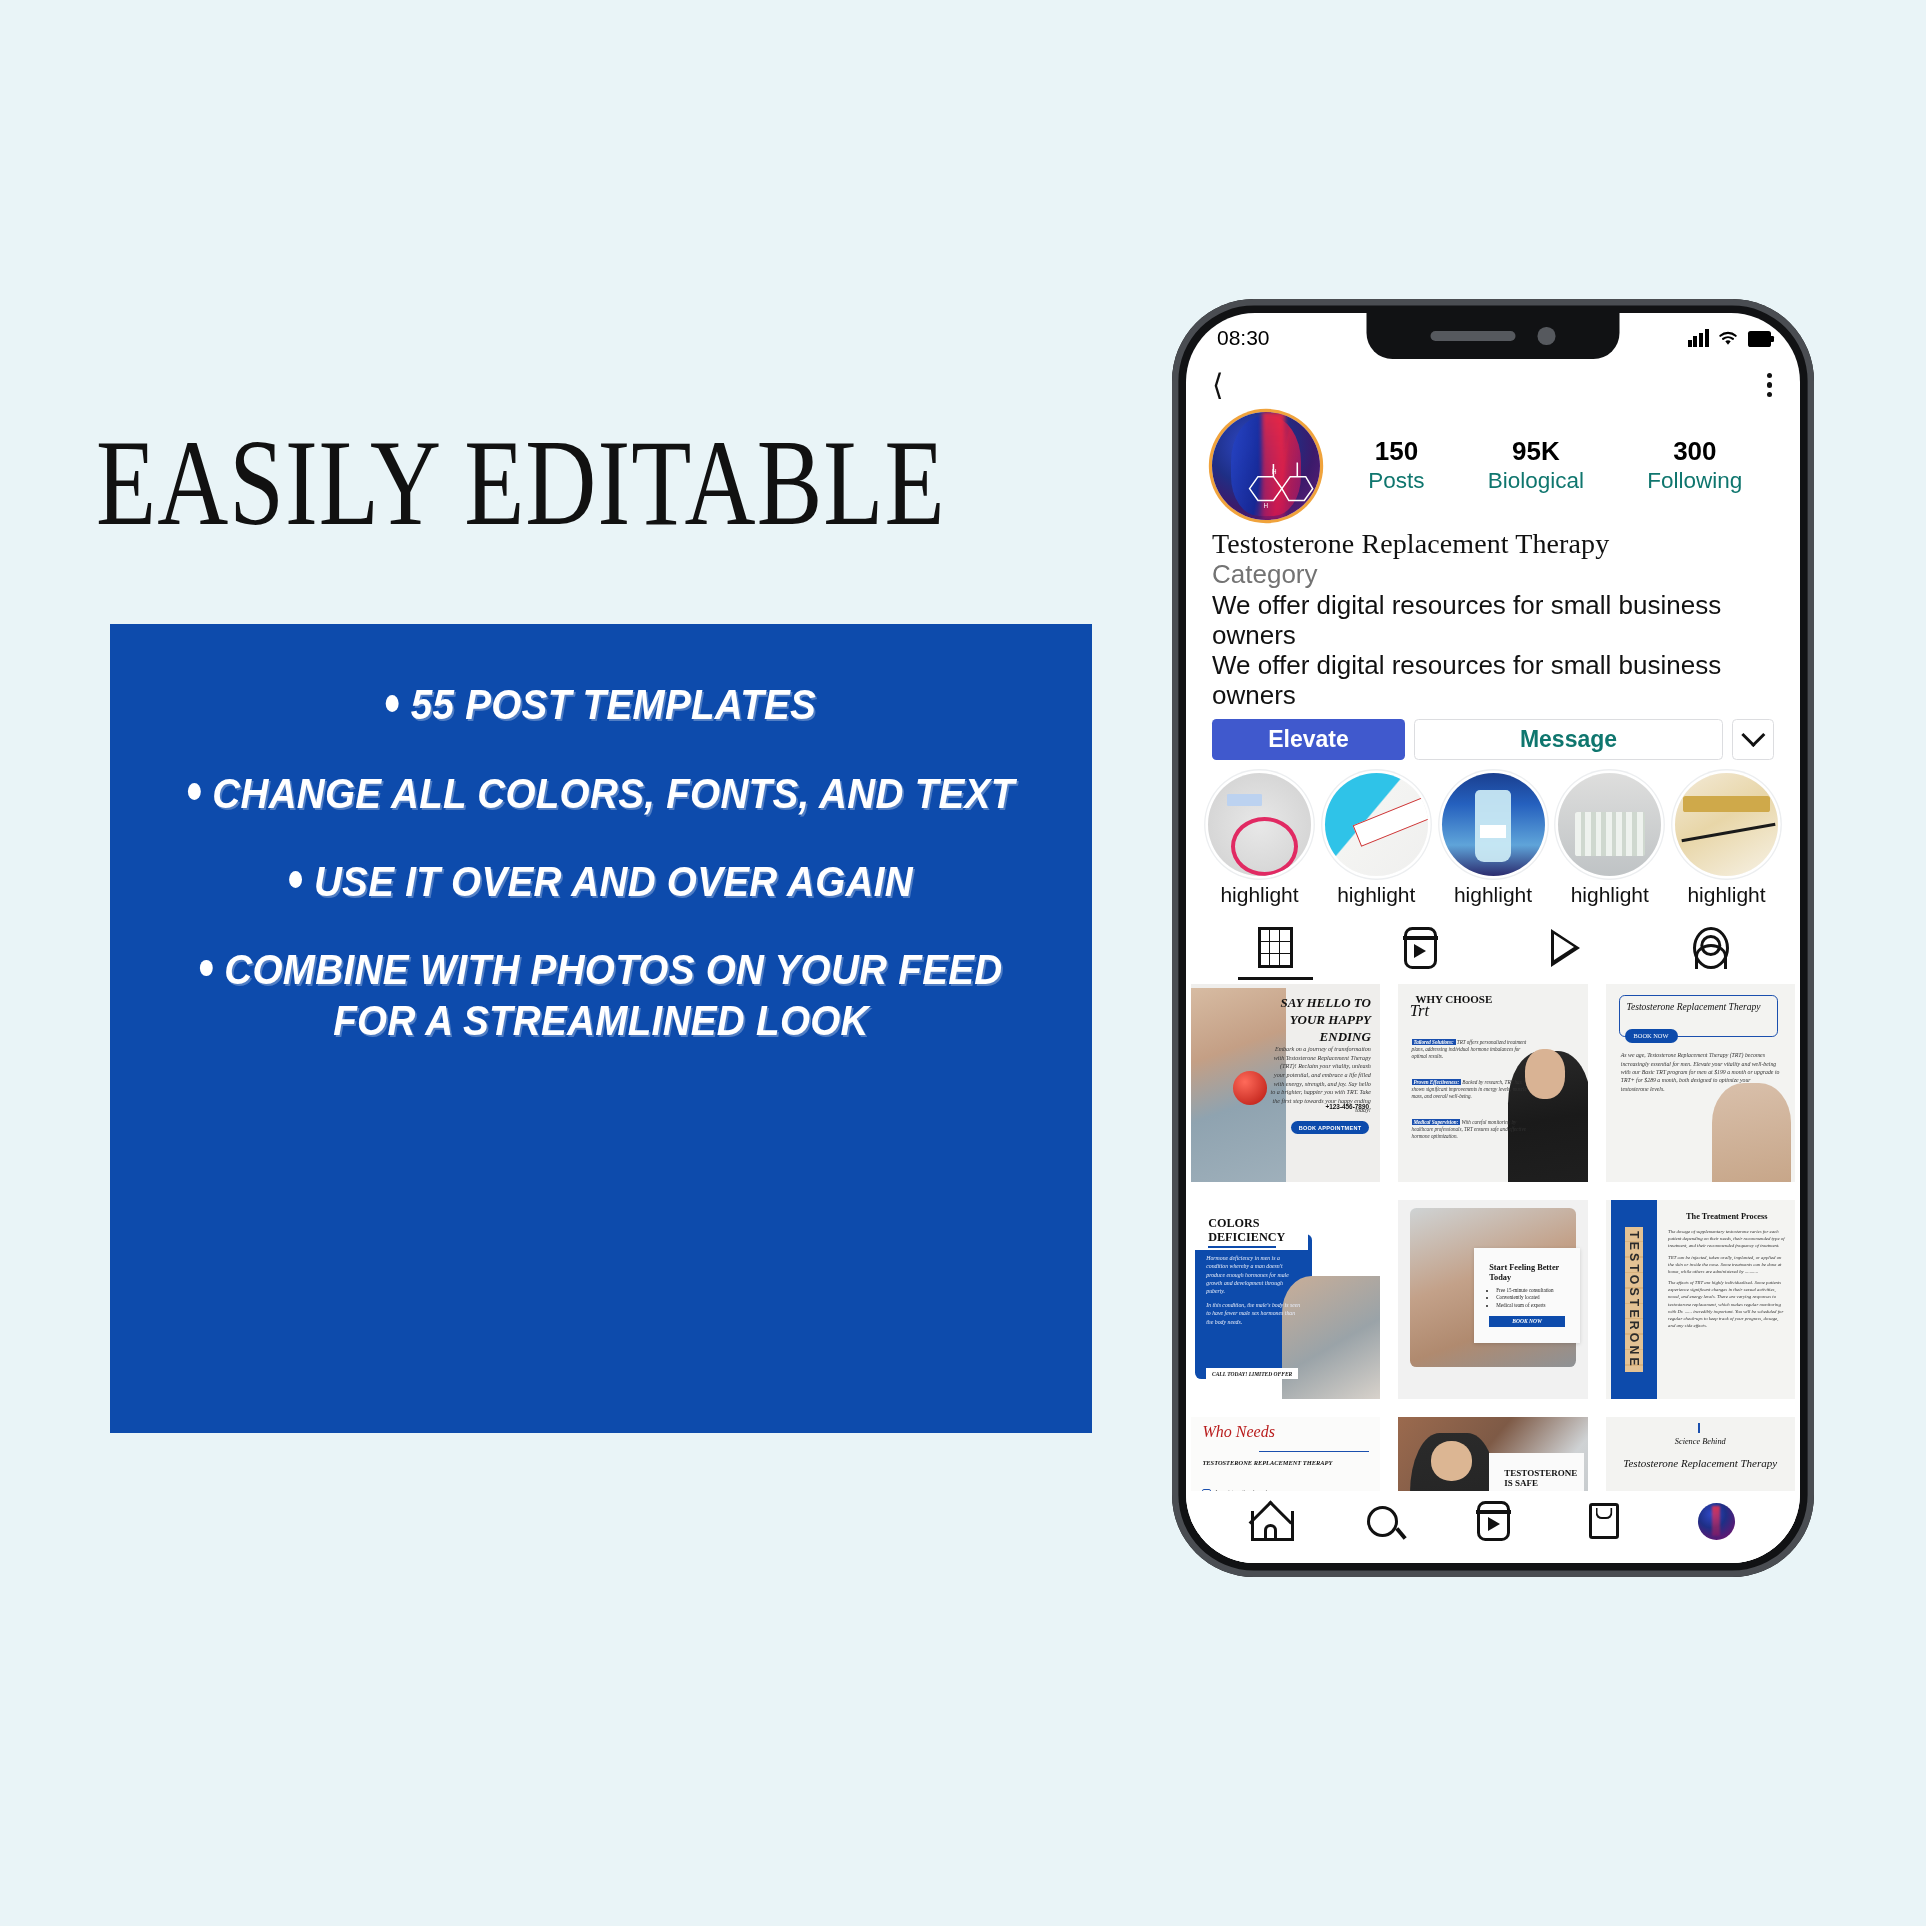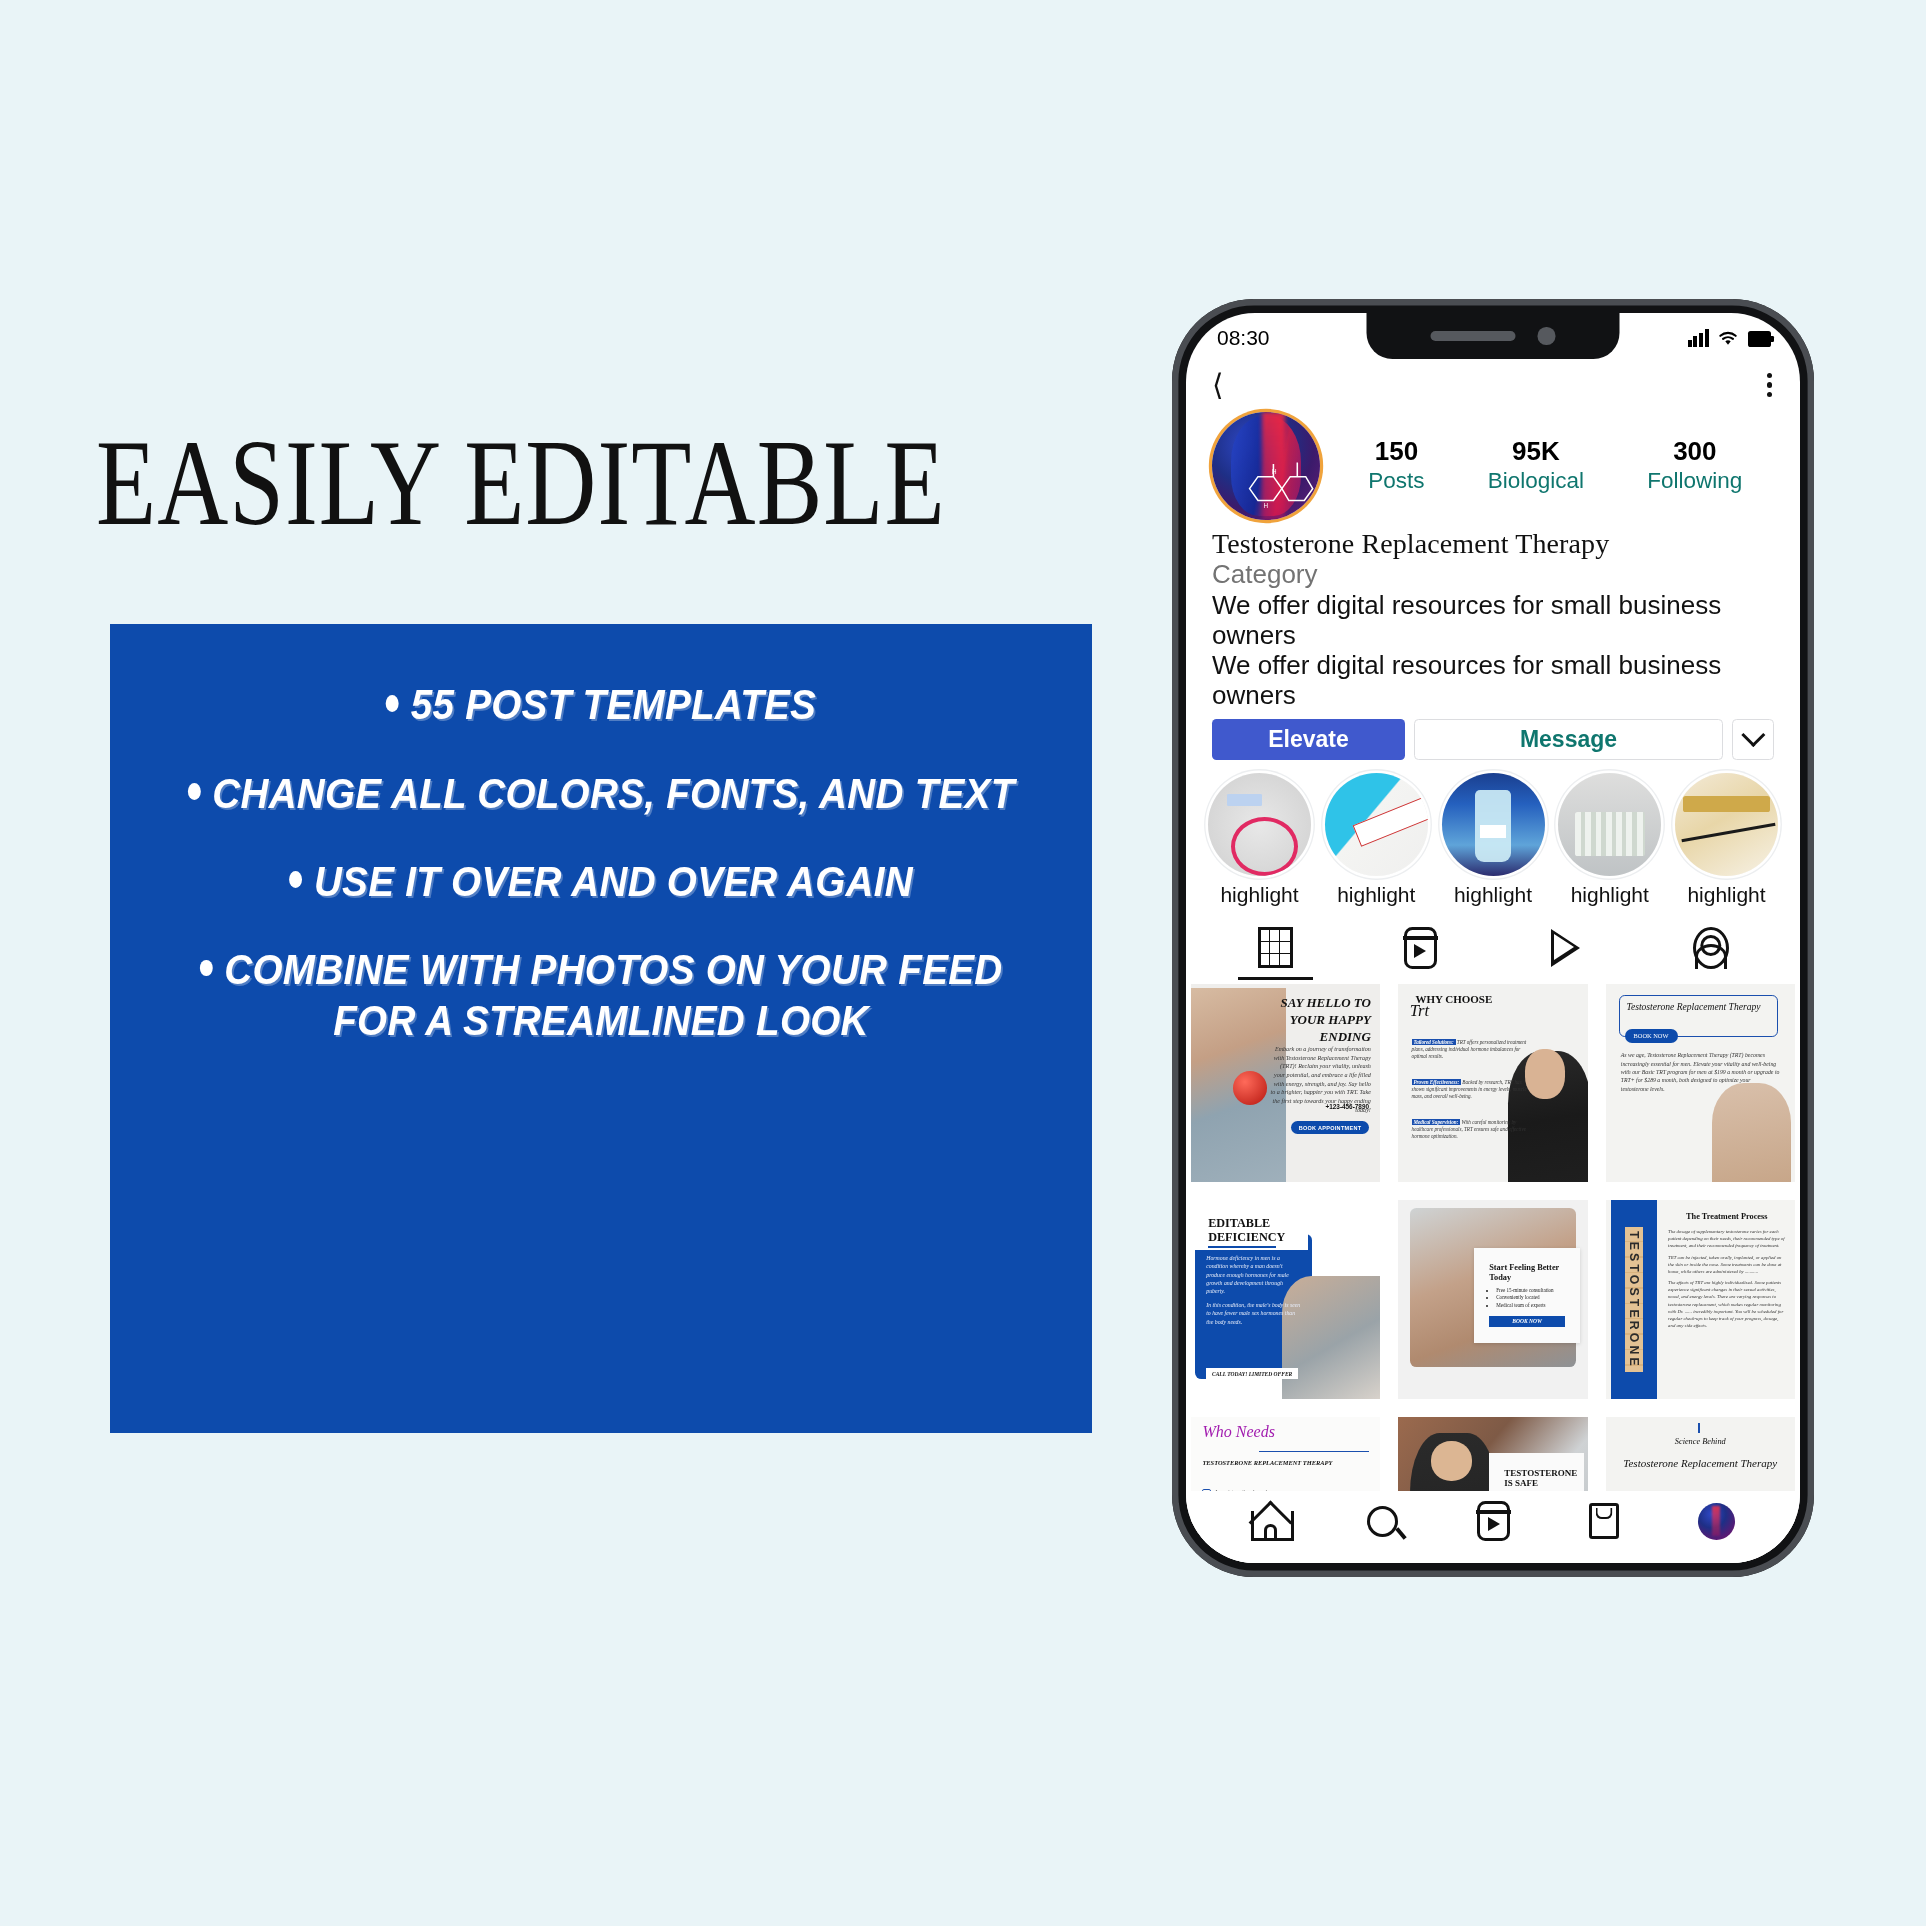--- a/index.html
+++ b/index.html
@@ -271,21 +271,21 @@
   
   .p6 { background:#f4f4f2; }
   .p6 .band { position:absolute;left:3%;top:0;width:24%;height:100%;background:#0d4bac;display:flex;align-items:center;justify-content:center;}
   .p6 .vert { writing-mode:vertical-rl; font-weight:700; font-size:12.2px; letter-spacing:3.2px; color:#2b2b2b;
      background:repeating-linear-gradient(180deg,#e3c294 0 14px,#d9b37f 14px 15.4px); padding:3.9px 1.9px;}
   .p6 .hd { position:absolute;left:32%;top:6%;width:64%;font-family:"Liberation Serif",serif;font-weight:700;font-size:8.3px;color:#111;text-align:center;}
   .p6 .bl { position:absolute;left:33%;top:14%;width:62%;font-family:"Liberation Serif",serif;font-style:italic;font-size:4.8px;line-height:1.5;color:#333;}
 
   
   .p7 { background:#fbfbfa; }
-  .p7 .scr { position:absolute;left:6%;top:3%;font-family:"Liberation Serif",serif;font-style:italic;font-size:16px;color:#a21caf;}
+  .p7 .scr { position:absolute;left:6%;top:3%;font-family:"Liberation Serif",serif;font-style:italic;font-size:16px;color:#b91c1c;}
   .p7 .rule { position:absolute;left:36%;top:17%;width:58%;height:1.3px;background:#1a4fae;}
   .p7 .sub { position:absolute;left:6%;top:21%;font-family:"Liberation Serif",serif;font-weight:700;font-style:italic;font-size:6.4px;line-height:1.3;color:#111;}
   .p7 .chk { position:absolute;left:6%;top:36%;width:46%; }
   .p7 .chk div { display:flex;gap:4.5px;margin-bottom:4.5px;align-items:flex-start;}
   .p7 .mark { width:8.3px;height:8.3px;border:1.3px solid #1a4fae;border-radius:1.9px;flex:0 0 auto;position:relative;}
   .p7 .mark:after{content:"";position:absolute;left:1.9px;top:0px;width:2.6px;height:5.1px;border-right:1.3px solid #1a4fae;border-bottom:1.3px solid #1a4fae;transform:rotate(40deg);}
   .p7 .chk p { font-family:"Liberation Serif",serif;font-style:italic;font-size:4.8px;line-height:1.4;color:#333;}
   .p7 .man { position:absolute;right:0;bottom:0;width:52%;height:56%;background:linear-gradient(160deg,#cbbfb4,#b9a08a 60%,#a8b0b6);border-radius:32% 0 0 0;}
 
   
@@ -494,21 +494,21 @@
       <div class="frame"></div>
       <div class="scr">Testosterone Replacement Therapy</div>
       <div class="cta">BOOK NOW</div>
       <div class="body">As we age, Testosterone Replacement Therapy (TRT) becomes increasingly essential for men. Elevate your vitality and well-being with our Basic TRT program for men at $199 a month or upgrade to TRT+ for $289 a month, both designed to optimize your testosterone levels.</div>
       <div class="man"></div>
     </div>
 
     <div class="post p4">
       <div class="blue"></div>
       <div class="cardhd">
-            <b>EDITABLE DEFICIENCY</b>
+            <b>COLORS DEFICIENCY</b>
           </div>
       <div class="ul"></div>
       <div class="bl">
         <div style="margin-bottom:5.1px">Hormone deficiency in men is a condition whereby a man doesn't produce enough hormones for male growth and development through puberty.</div>
         <div>In this condition, the male's body is seen to have fewer male sex hormones than the body needs.</div>
       </div>
       <div class="cta">CALL TODAY! LIMITED OFFER</div>
       <div class="couple"></div>
     </div>
 

